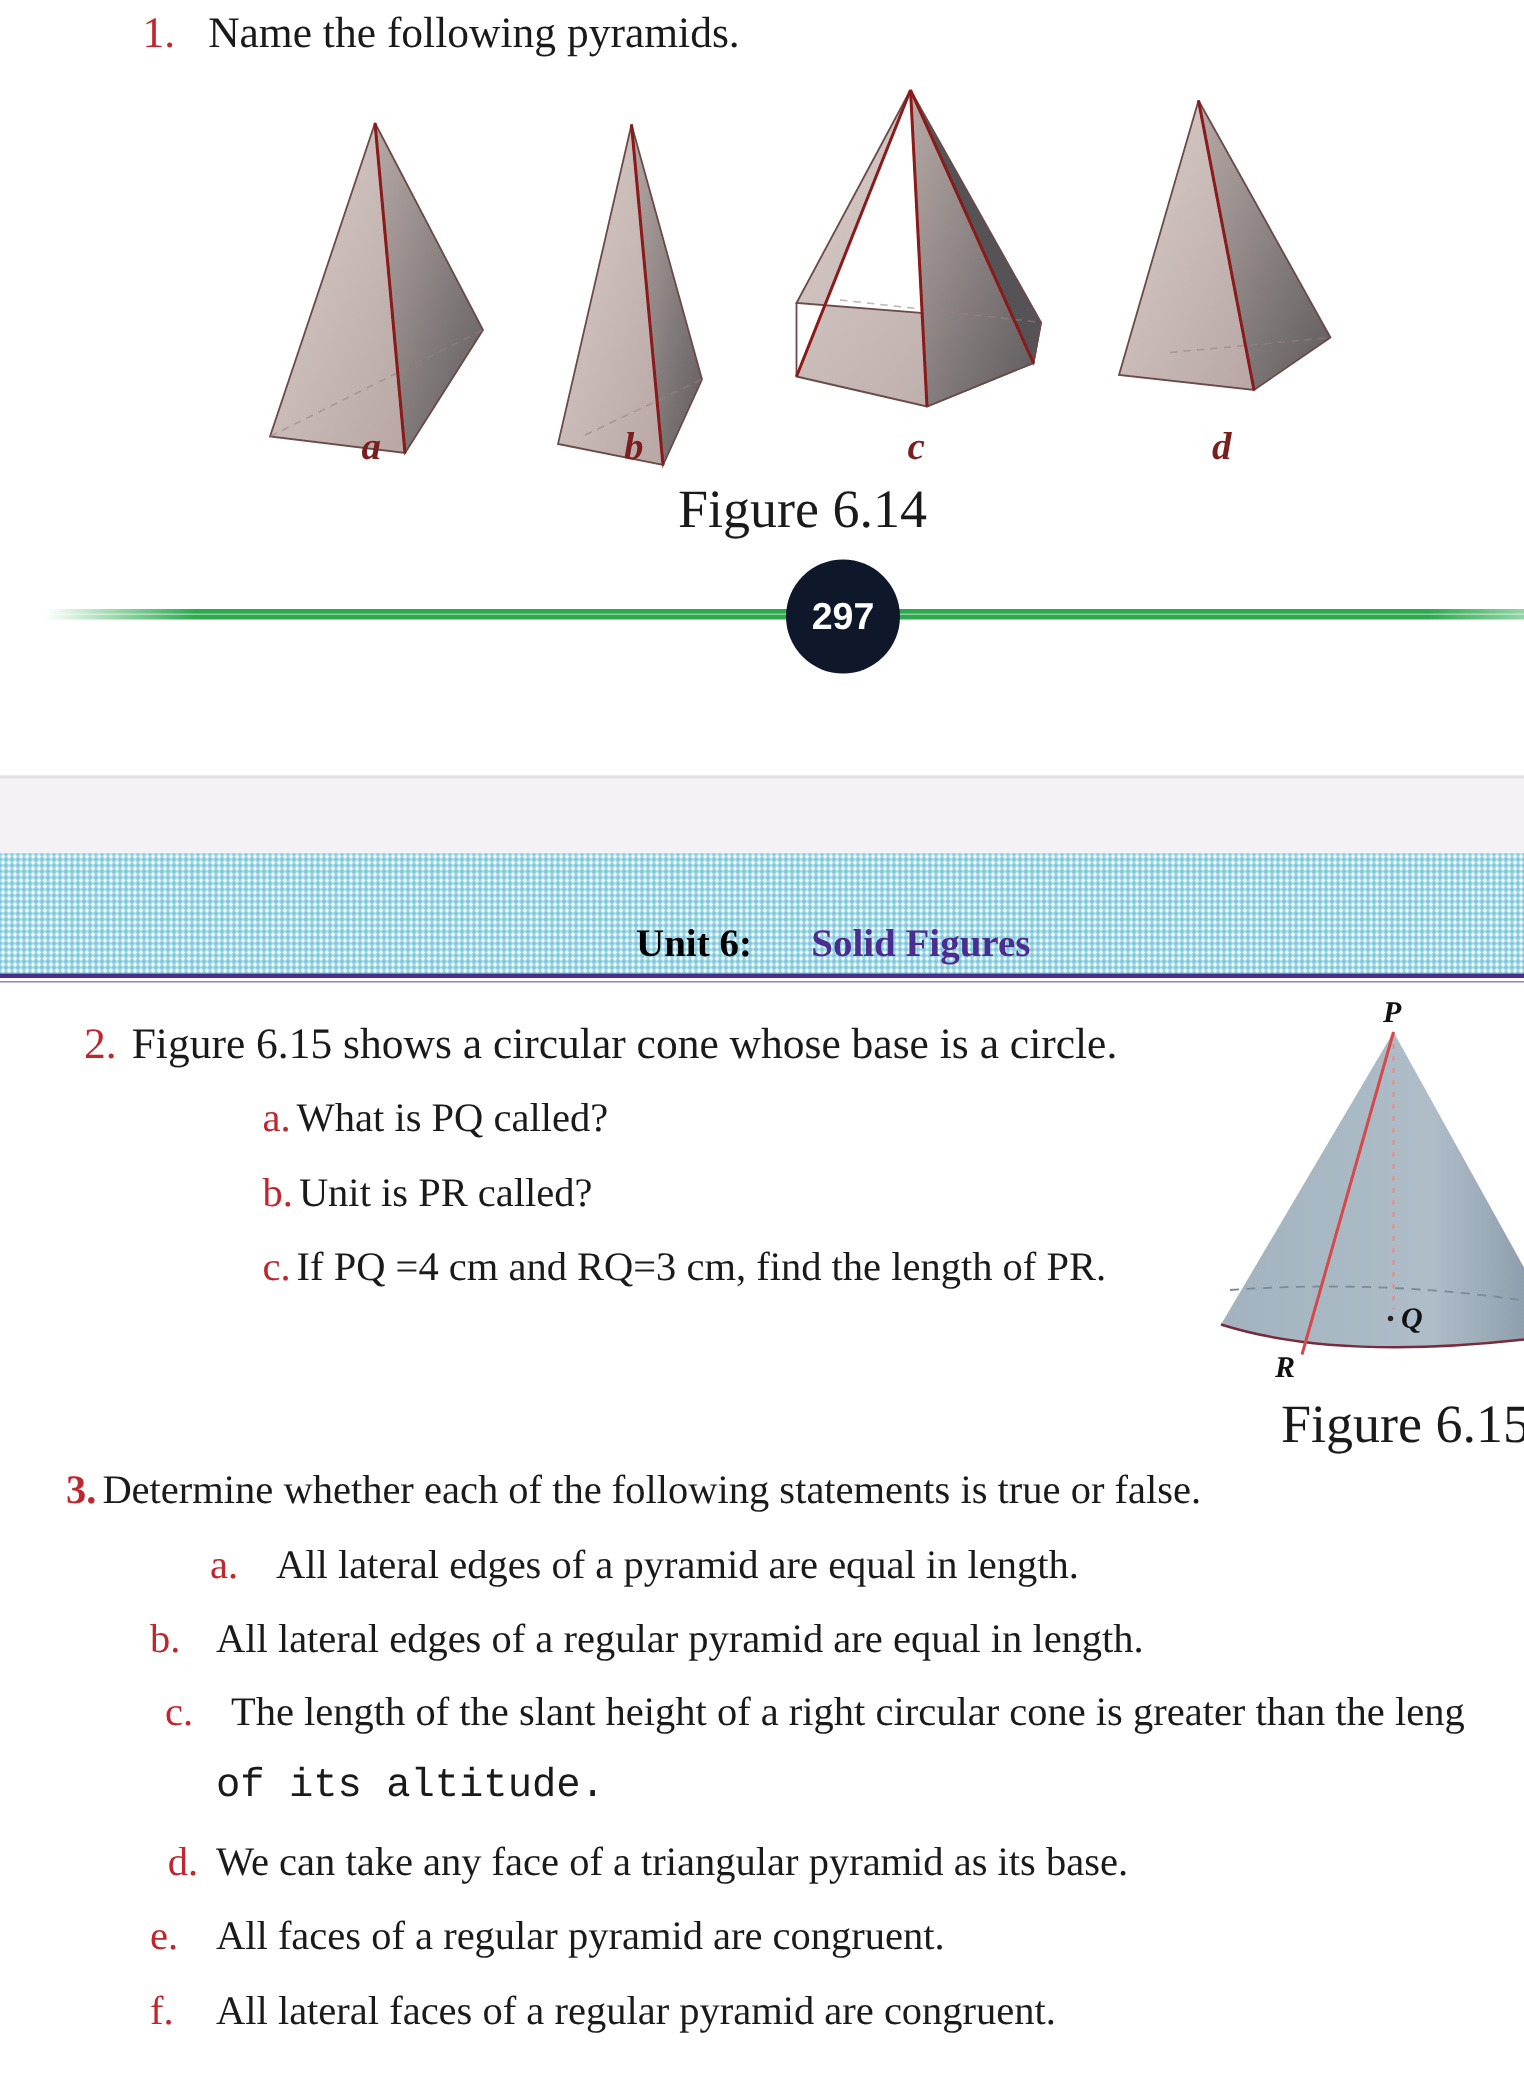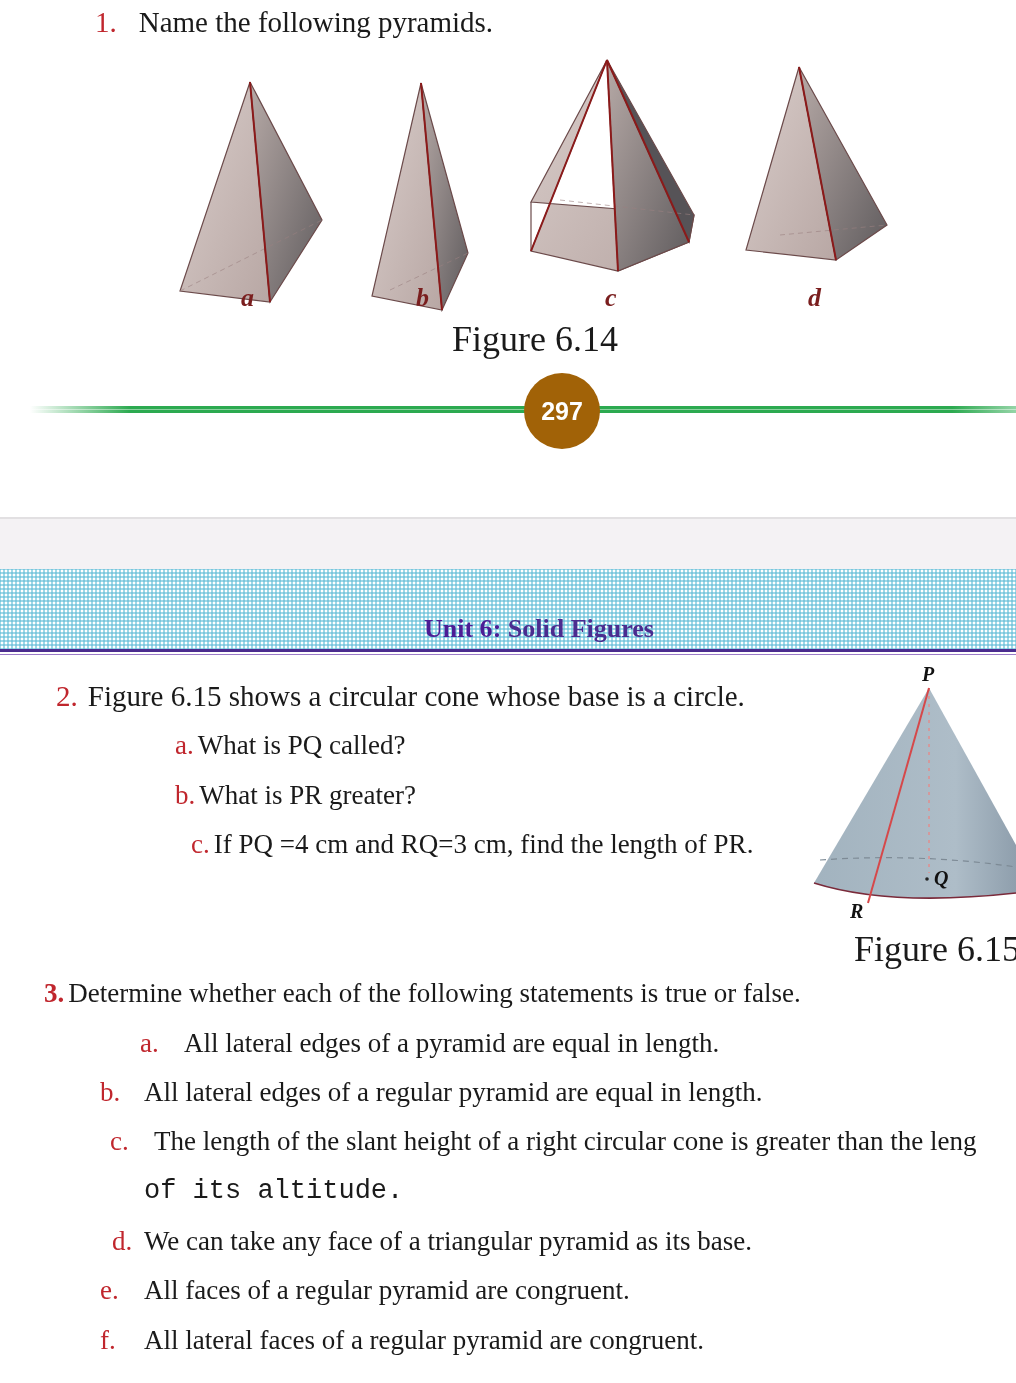--- a/index.html
+++ b/index.html
@@ -34,21 +34,21 @@
     }
     .rule-right {
       left: 590px; top: 406px; width: 426px; height: 7px;
       background: linear-gradient(to right, #2caa50 0%, #2caa50 85%, rgba(43,170,80,0.5) 100%);
     }
     .rule-left::after, .rule-right::after {
       content: ""; position: absolute; left: 0; right: 0; top: 3px; height: 1px; background: rgba(255,255,255,0.45);
     }
     .page-badge {
       left: 524px; top: 373px; width: 76px; height: 76px; border-radius: 50%;
-      background: #a16207; color: #fff;
+      background: #0f172a; color: #fff;
       font-family: "Liberation Sans", "DejaVu Sans", sans-serif;
       font-weight: bold; font-size: 25px;
       display: flex; align-items: center; justify-content: center;
     }
 
     
     .page-gap {
       left: 0; top: 517px; width: 1016px; height: 52px;
       background: #f4f2f4;
       border-top: 2px solid #e2e0e2;
@@ -63,30 +63,30 @@
         radial-gradient(circle, #7cc6dc 0.9px, transparent 1.3px);
       background-size: 4px 4px, 4px 4px;
       background-position: 0 0, 2px 2px;
     }
     .banner-line1 { left: 0; top: 649px; width: 1016px; height: 3px; background: #4b2c8f; }
     .banner-line2 { left: 0; top: 654px; width: 1016px; height: 1px; background: #9b7cc8; }
     .unit-title {
       left: 424px; top: 614px; font-size: 26px; font-weight: bold; white-space: nowrap;
       letter-spacing: 0px;
     }
-    .unit-title .u-red { color: #4c1d95; }
-    .unit-title .u-purple { color: #4b2c8f; }
+    .unit-title .u-red { color: #000000; }
+    .unit-title .u-purple { color: #4b2c8f; padding-left: 33px; }
 
     
     .q2 { left: 56px; top: 680px; font-size: 29px; white-space: nowrap; }
     .q2 .num { margin-right: 10px; }
     .sub { font-size: 27px; white-space: nowrap; }
     .q2a { left: 175px; top: 730px; }
     .q2b { left: 175px; top: 780px; }
-    .q2c { left: 191px; top: 829px; }
+    .q2c { left: 175px; top: 829px; }
     .sub .num { margin-right: 4px; }
 
     .cone { left: 800px; top: 655px; width: 216px; height: 280px; }
     .cap615 { left: 854px; top: 928px; }
 
     
     .q3 { left: 44px; top: 978px; font-size: 27px; white-space: nowrap; }
     .q3 .num { font-weight: bold; margin-right: 4px; }
     .item { left: 100px; font-size: 27px; white-space: nowrap; }
     .item .num { display: inline-block; width: 44px; }
@@ -169,21 +169,21 @@
   <span class="u-red">Unit 6</span><span class="u-red">:</span><span class="u-purple"> Solid Figures</span>
 </div>
 
 <div class="abs q2">
   <span class="num">2.</span><span>Figure 6.15 shows a circular cone whose base is a circle.</span>
 </div>
 <div class="abs sub q2a">
   <span class="num">a.</span><span>What is PQ called?</span>
 </div>
 <div class="abs sub q2b">
-  <span class="num">b.</span><span>What is PR greater?</span>
+  <span class="num">b.</span><span>Unit is PR called?</span>
 </div>
 <div class="abs sub q2c">
   <span class="num">c.</span><span>If PQ =4 cm and RQ=3 cm, find the length of PR.</span>
 </div>
 
 <svg class="abs cone" viewBox="0 0 216 280" width="216" height="280">
   <defs>
     <linearGradient id="coneFill" x1="0" y1="0" x2="1" y2="0">
       <stop offset="0" stop-color="#a2b3bf"></stop>
       <stop offset="0.7" stop-color="#aebdc8"></stop>

